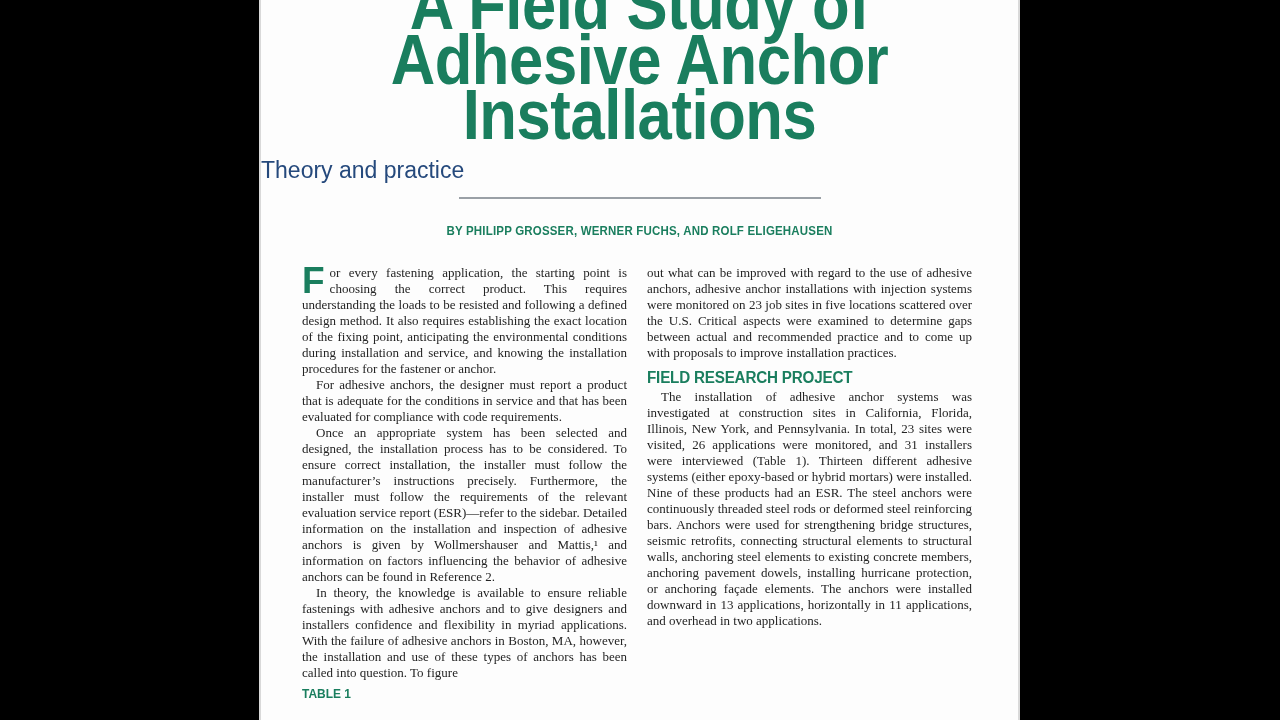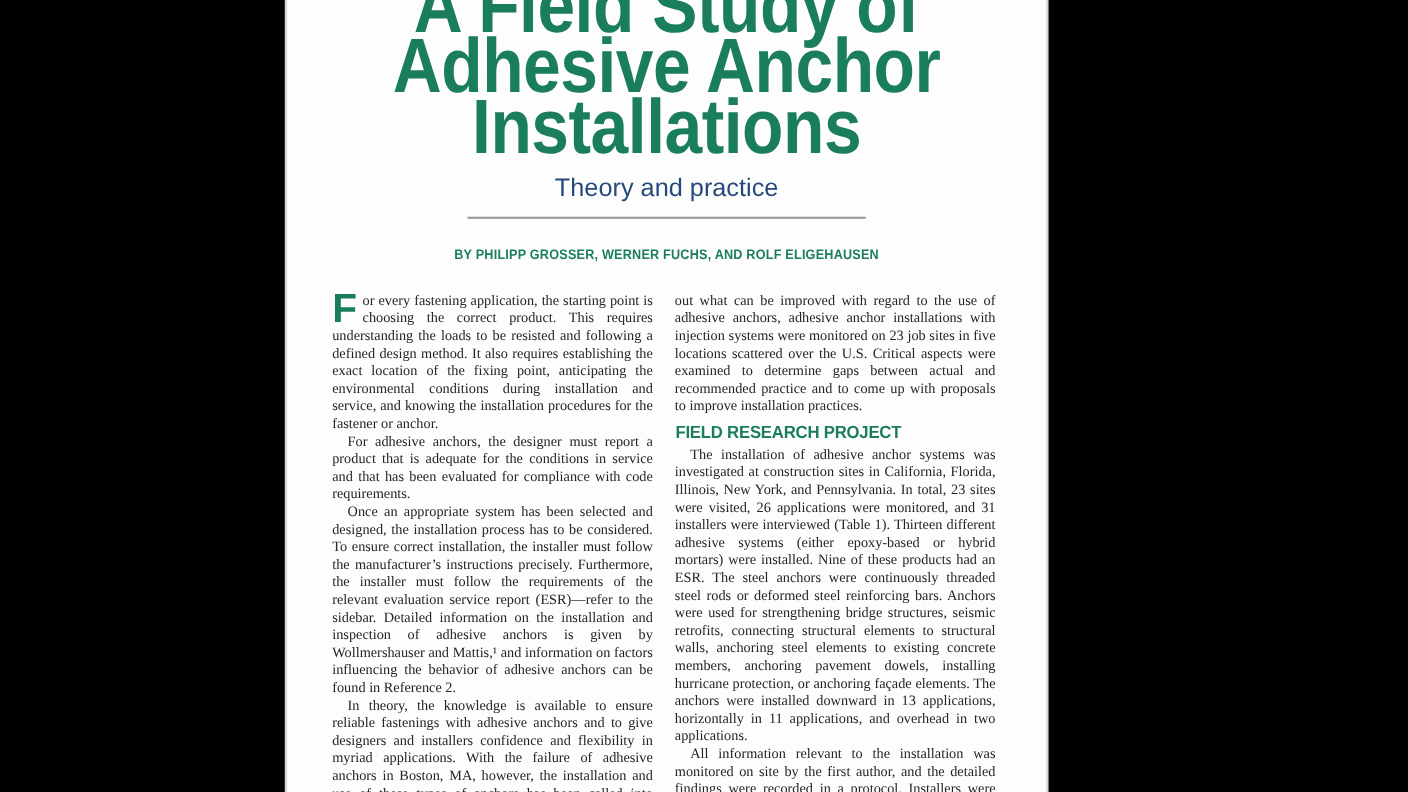--- a/index.html
+++ b/index.html
@@ -11,42 +11,42 @@
   .canvas {
     position: relative;
     width: 1280px;
     height: 720px;
     background: #000000;
   }
   .page {
     position: absolute;
     left: 259px;
     top: 0;
-    width: 694px;
+    width: 761px;
     height: 720px;
     background: #fdfdfd;
     border-left: 2px solid #d9d9d9;
     border-right: 2px solid #d9d9d9;
     overflow: hidden;
   }
   .title {
     margin-top: -22px;
     text-align: center;
     font-family: "Liberation Sans", "DejaVu Sans", sans-serif;
     font-weight: bold;
     font-size: 70px;
     line-height: 55px;
     letter-spacing: -0.5px;
     color: #1a7e5e;
     transform: scaleX(0.88);
     transform-origin: 50% 0;
   }
   .subtitle {
     margin-top: 14px;
-    text-align: center;
+    text-align: left;
     font-family: "Liberation Sans", "DejaVu Sans", sans-serif;
     font-size: 23px;
     line-height: 27px;
     color: #25497c;
   }
   .rule {
     width: 362px;
     margin: 13px auto 0 auto;
     border-top: 2px solid #9aa0a6;
   }
@@ -135,18 +135,17 @@
         <p class="indent">For adhesive anchors, the designer must report a product that is adequate for the conditions in service and that has been evaluated for compliance with code requirements.</p>
         <p class="indent">Once an appropriate system has been selected and designed, the installation process has to be considered. To ensure correct installation, the installer must follow the manufacturer’s instructions precisely. Furthermore, the installer must follow the requirements of the relevant evaluation service report (ESR)—refer to the sidebar. Detailed information on the installation and inspection of adhesive anchors is given by Wollmershauser and Mattis,¹ and information on factors influencing the behavior of adhesive anchors can be found in Reference 2.</p>
         <p class="indent">In theory, the knowledge is available to ensure reliable fastenings with adhesive anchors and to give designers and installers confidence and flexibility in myriad applications. With the failure of adhesive anchors in Boston, MA, however, the installation and use of these types of anchors has been called into question. To figure</p>
         <div class="table-caption">TABLE 1</div>
       </div>
 
       <div class="col">
         <p>out what can be improved with regard to the use of adhesive anchors, adhesive anchor installations with injection systems were monitored on 23 job sites in five locations scattered over the U.S. Critical aspects were examined to determine gaps between actual and recommended practice and to come up with proposals to improve installation practices.</p>
         <h2 class="section-heading">FIELD RESEARCH PROJECT</h2>
         <p class="indent">The installation of adhesive anchor systems was investigated at construction sites in California, Florida, Illinois, New York, and Pennsylvania. In total, 23 sites were visited, 26 applications were monitored, and 31 installers were interviewed (Table 1). Thirteen different adhesive systems (either epoxy-based or hybrid mortars) were installed. Nine of these products had an ESR. The steel anchors were continuously threaded steel rods or deformed steel reinforcing bars. Anchors were used for strengthening bridge structures, seismic retrofits, connecting structural elements to structural walls, anchoring steel elements to existing concrete members, anchoring pavement dowels, installing hurricane protection, or anchoring façade elements. The anchors were installed downward in 13 applications, horizontally in 11 applications, and overhead in two applications.</p>
-        <p class="indent">All information relevant to the installation was monitored on site by the first author, and the detailed findings were recorded in a protocol. Installers were interviewed to determine their professional and</p>
       </div>
 
     </div>
   </div>
 </div>
 
 </body></html>

